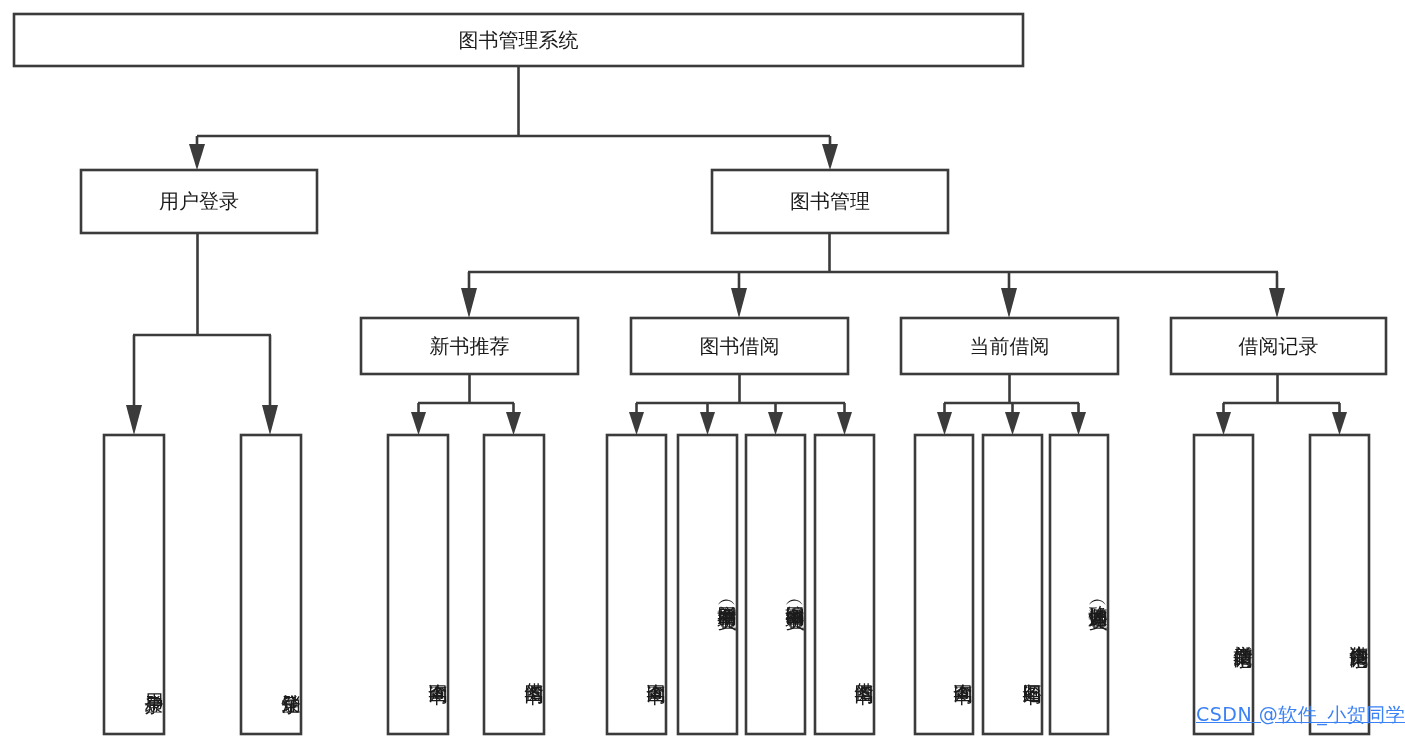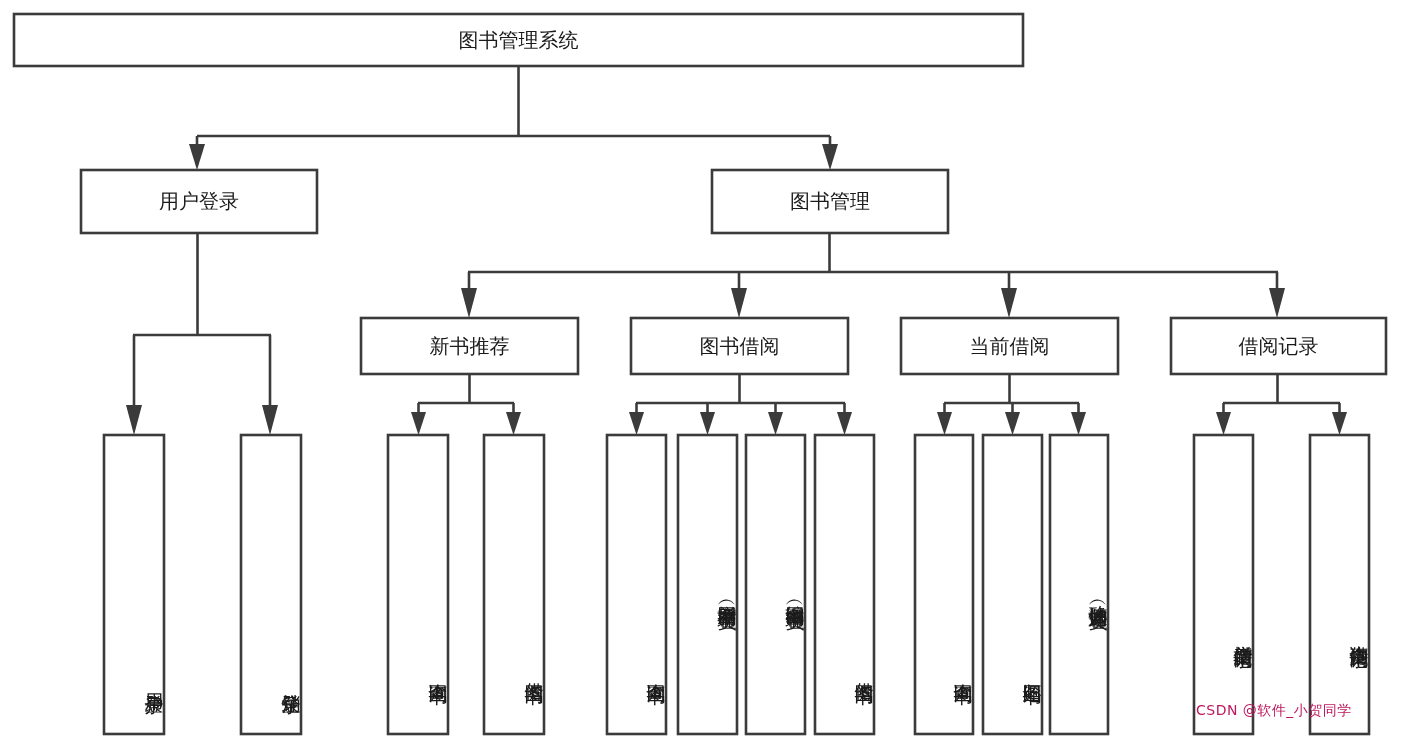--- a/index.html
+++ b/index.html
@@ -59,24 +59,25 @@
     letter-spacing: 1px;
     display: flex;
     align-items: flex-start;
     justify-content: center;
     white-space: nowrap;
     pointer-events: none;
   }
   .watermark {
     position: absolute;
     font-family: "DejaVu Sans", "Liberation Sans", sans-serif;
-    font-size: 14px;
-    color: #be185d;
+    font-size: 19px;
+    color: #3b82f6;
     white-space: nowrap;
     letter-spacing: 0.5px;
+    text-decoration: underline;
   }
 </style>
 </head>
 <body>
 
 <div id="diagram-root">
 
   <svg class="flow" viewBox="0 0 1405 747">
 
     <g>

